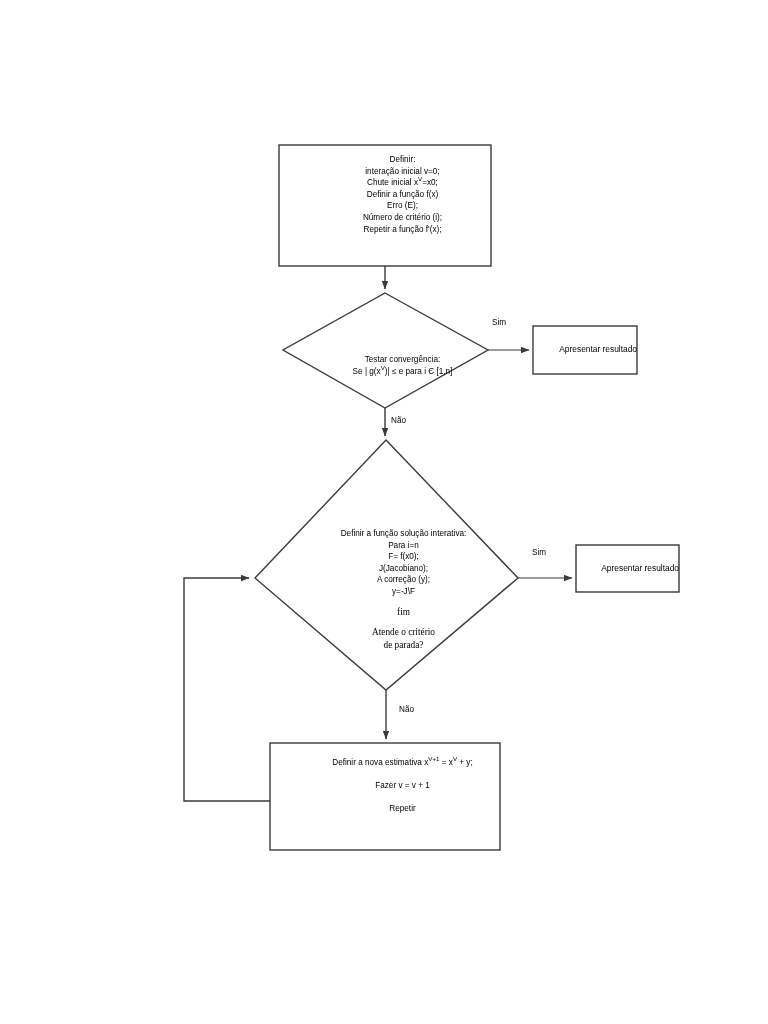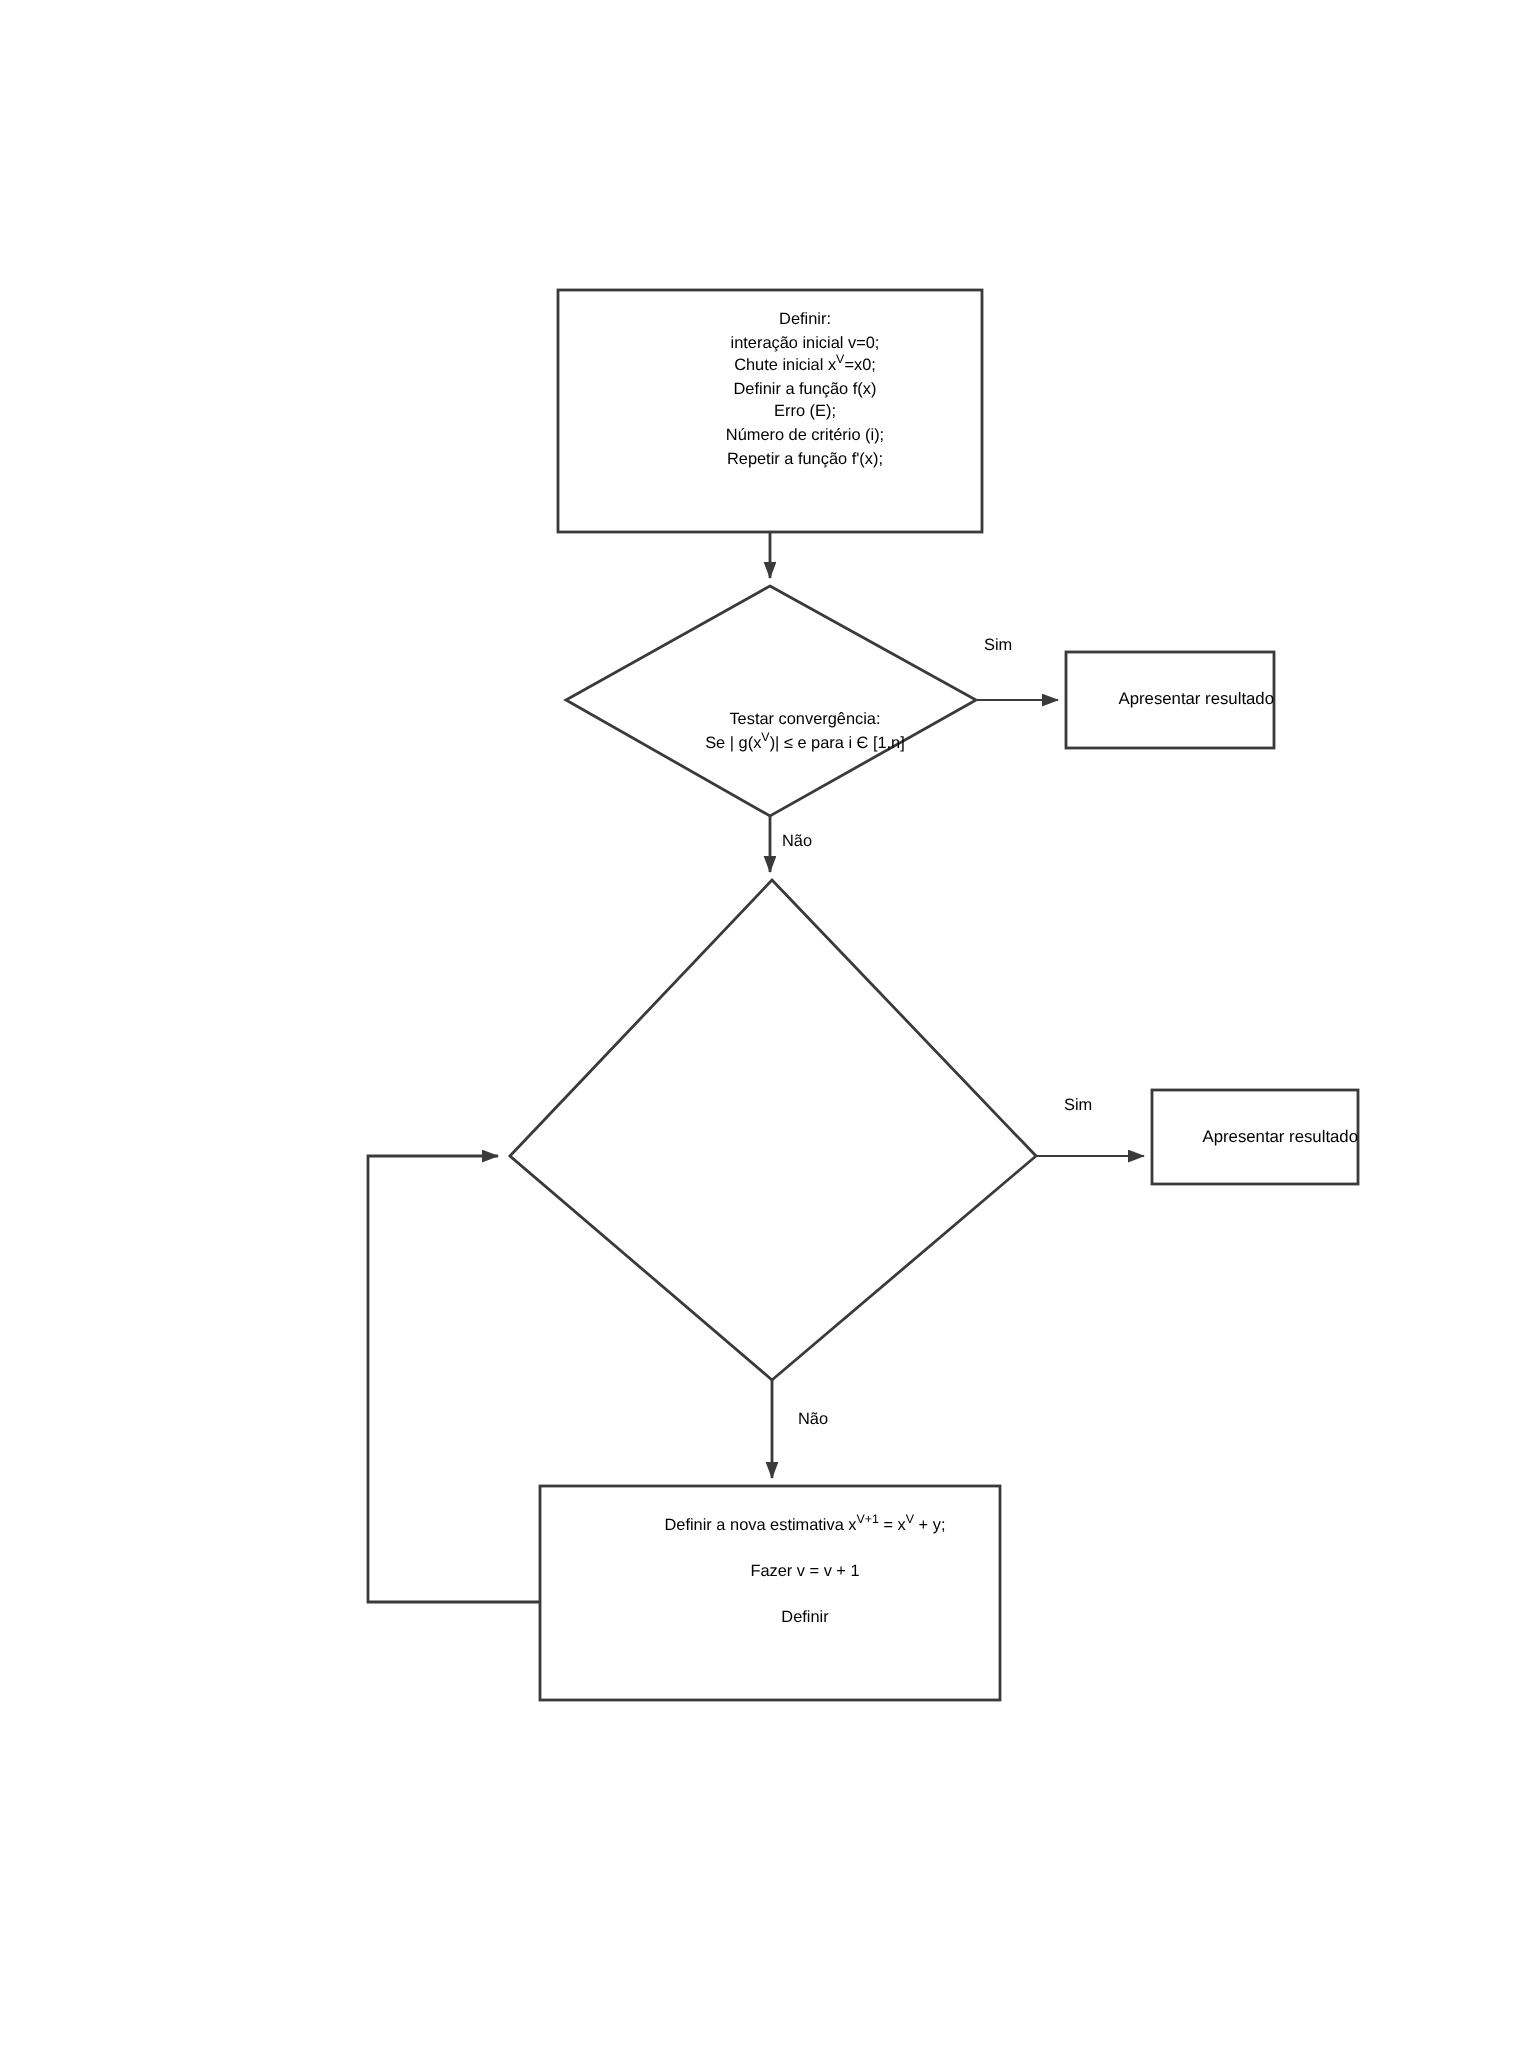--- a/index.html
+++ b/index.html
@@ -113,30 +113,44 @@
     <span class="ln">Repetir a função f'(x);</span>
   </div>
 
   <div class="node-text" style="left:265px; top:354px; width:240px;">
     <span class="ln">Testar convergência:</span>
     <span class="ln"><span>Se | g(x</span><sup>V</sup><span>)| ≤ e para i Є [1,n]</span></span>
   </div>
 
   <div class="box-label" style="left:533px; top:344px; width:104px;">Apresentar resultado</div>
 
+  <div class="node-text" style="left:266px; top:528px; width:240px;">
+    <span class="ln">Definir a função solução interativa:</span>
+    <span class="ln">Para i=n</span>
+    <span class="ln">F= f(x0);</span>
+    <span class="ln">J(Jacobiano);</span>
+    <span class="ln">A correção (y);</span>
+    <span class="ln">y=-J\F</span>
+  </div>
 
+  <div class="node-text serif-block" style="left:266px; top:606px; width:240px;">
+    <span class="ln">fim</span>
+    <span class="ln" style="height:8px;">&nbsp;</span>
+    <span class="ln">Atende o critério</span>
+    <span class="ln">de parada?</span>
+  </div>
 
   <div class="box-label" style="left:576px; top:563px; width:103px;">Apresentar resultado</div>
 
   <div class="node-text" style="left:270px; top:756px; width:230px; line-height:13px;">
     <span class="ln"><span>Definir a nova estimativa x</span><sup>V+1</sup><span> =  x</span><sup>V</sup><span> + y;</span></span>
     <span class="ln" style="height:10px;">&nbsp;</span>
     <span class="ln">Fazer v = v + 1</span>
     <span class="ln" style="height:10px;">&nbsp;</span>
-    <span class="ln">Definir</span>
+    <span class="ln">Repetir</span>
   </div>
 
   <div class="edge-label" style="left:492px; top:318px;">Sim</div>
 
   <div class="edge-label" style="left:391px; top:416px;">Não</div>
 
   <div class="edge-label" style="left:532px; top:548px;">Sim</div>
 
   <div class="edge-label" style="left:399px; top:705px;">Não</div>
 

